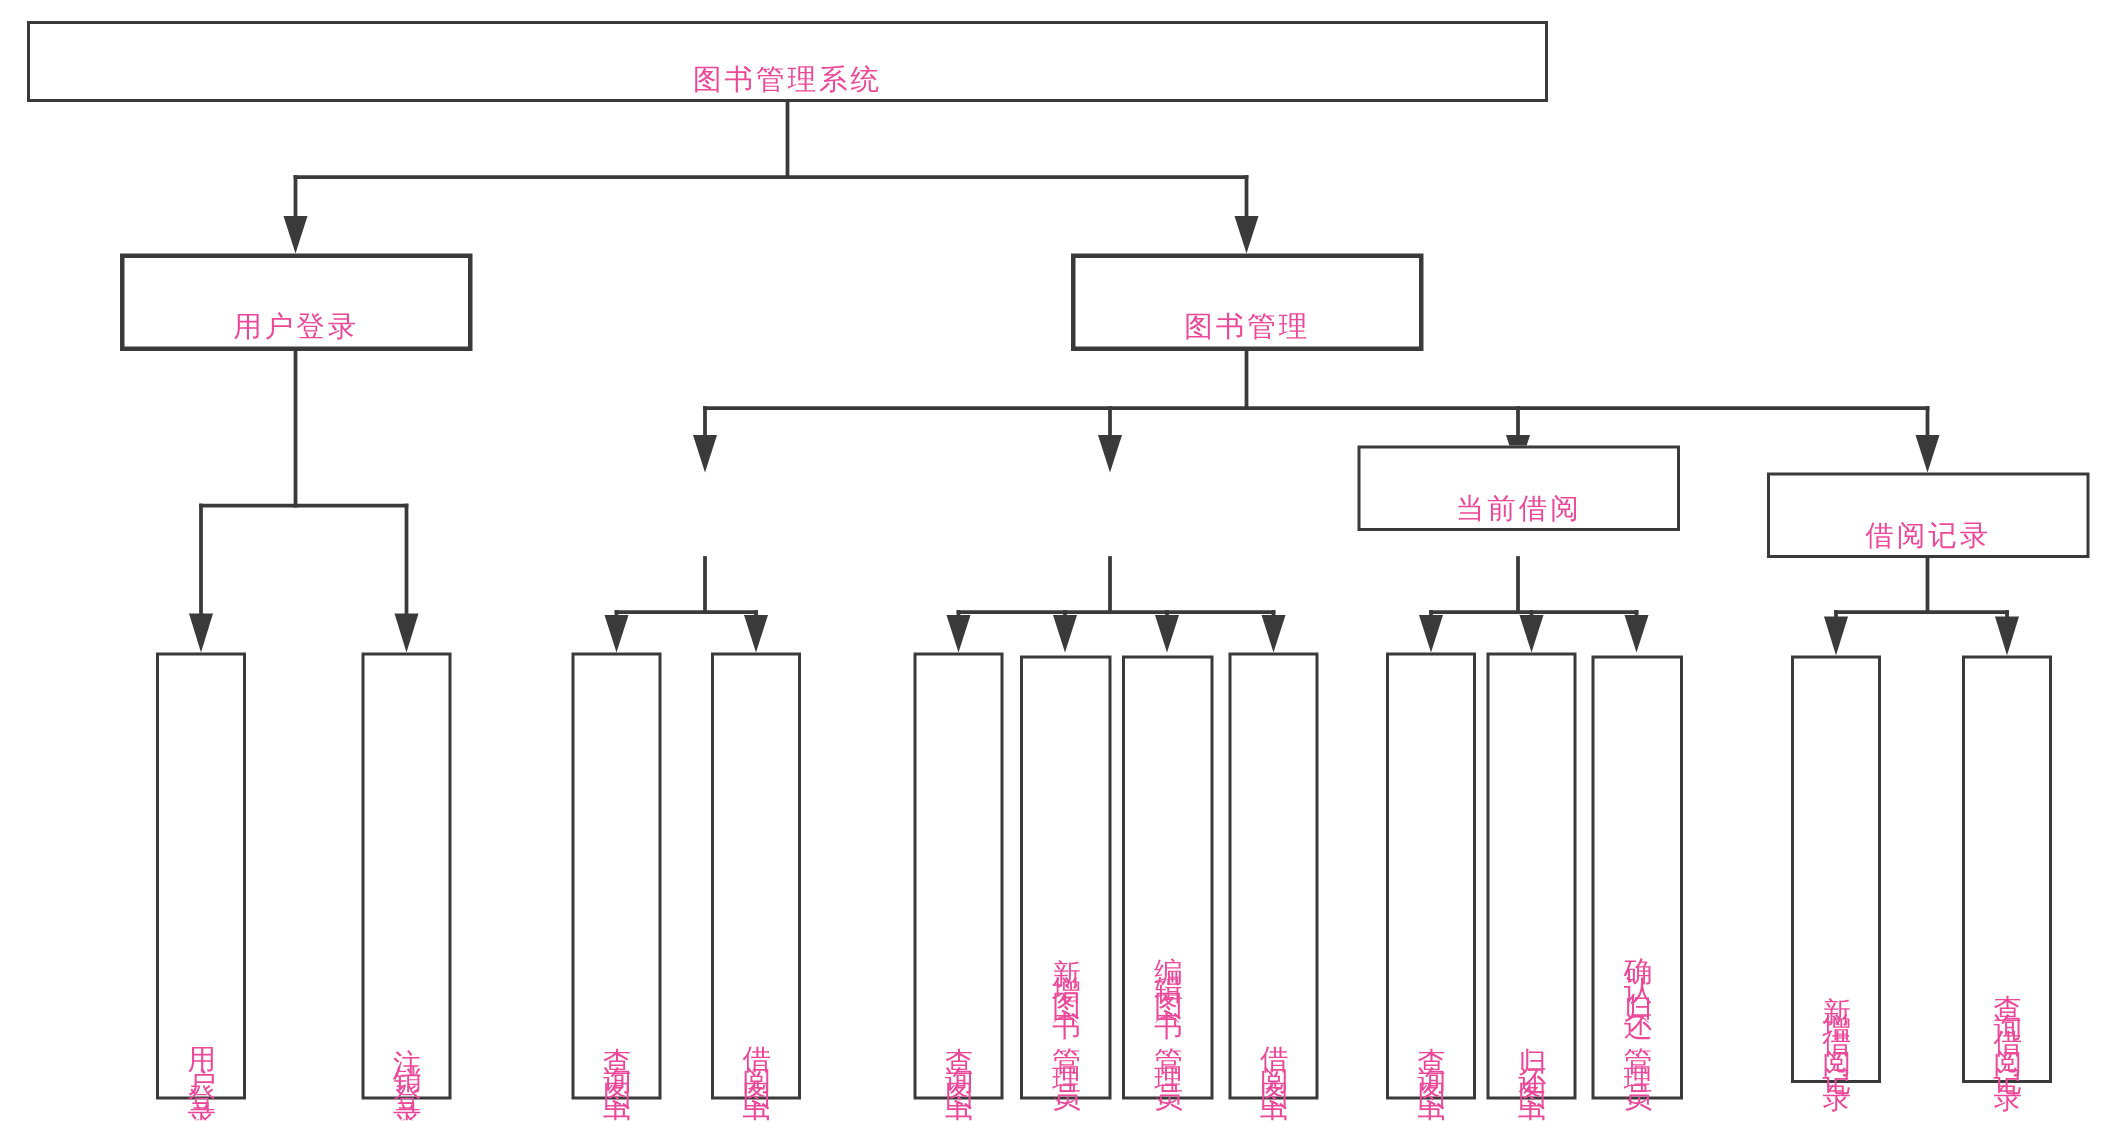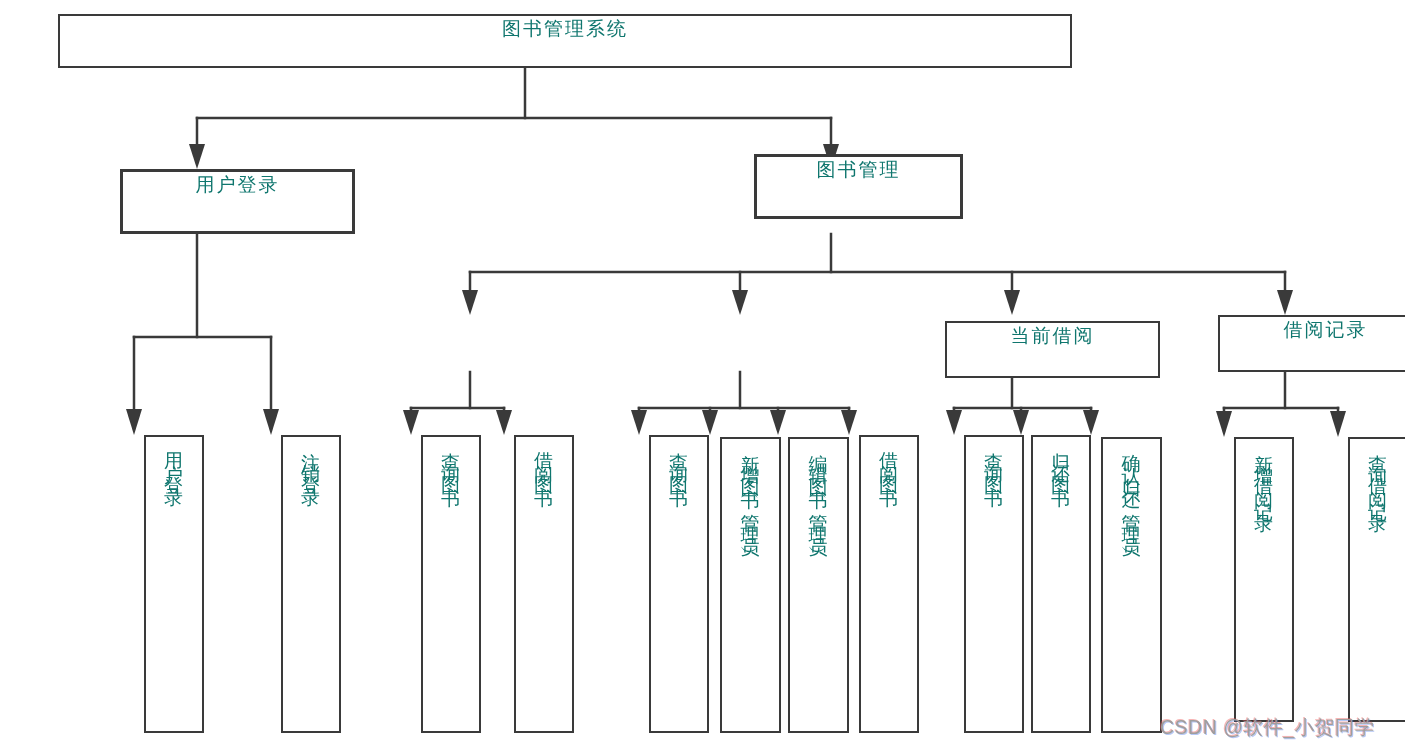--- a/index.html
+++ b/index.html
@@ -15,24 +15,23 @@
     position: absolute;
     left: 0; top: 0;
     width: 1405px; height: 747px;
   }
   .box {
     position: absolute;
     box-sizing: border-box;
     background: #ffffff;
     border: 2.5px solid #3a3a3a;
     display: flex;
-    align-items: flex-start;
+    align-items: flex-end;
     justify-content: center;
-    color: #0f766e;
-    margin-left: 40px;
+    color: #ec4899;
   }
   .box.lvl1 { border-width: 2px; }
   .box.lvl2 { border-width: 3px; }
   .box.h span {
     font-size: 19px;
     letter-spacing: 2px;
     white-space: nowrap;
   }
   .box.v span {
     writing-mode: vertical-rl;
@@ -125,25 +124,25 @@
     </g>
   </svg>
 
   <div class="box h lvl1" style="left:18px;top:14px;width:1014px;height:54px">
     <span>图书管理系统</span>
   </div>
 
   <div class="box h lvl2" style="left:80px;top:169px;width:235px;height:65px">
     <span>用户登录</span>
   </div>
-  <div class="box h lvl2" style="left:714px;top:154px;width:209px;height:65px">
+  <div class="box h lvl2" style="left:714px;top:169px;width:235px;height:65px">
     <span>图书管理</span>
   </div>
 
-  <div class="box h" style="left:905px;top:321px;width:215px;height:57px">
+  <div class="box h" style="left:905px;top:297px;width:215px;height:57px">
     <span>当前借阅</span>
   </div>
   <div class="box h" style="left:1178px;top:315px;width:215px;height:57px">
     <span>借阅记录</span>
   </div>
 
   <div class="box v" style="left:104px;top:435px;width:60px;height:298px">
     <span>用户登录</span>
   </div>
   <div class="box v" style="left:241px;top:435px;width:60px;height:298px">
@@ -180,15 +179,14 @@
     <span>确认归还（管理员）</span>
   </div>
 
   <div class="box v" style="left:1194px;top:437px;width:60px;height:285px">
     <span>新增借阅记录</span>
   </div>
   <div class="box v" style="left:1308px;top:437px;width:60px;height:285px">
     <span>查询借阅记录</span>
   </div>
 
-  <div class="watermark">CSDN @软件_小贺同学</div>
 
 </div>
 
 </body></html>

